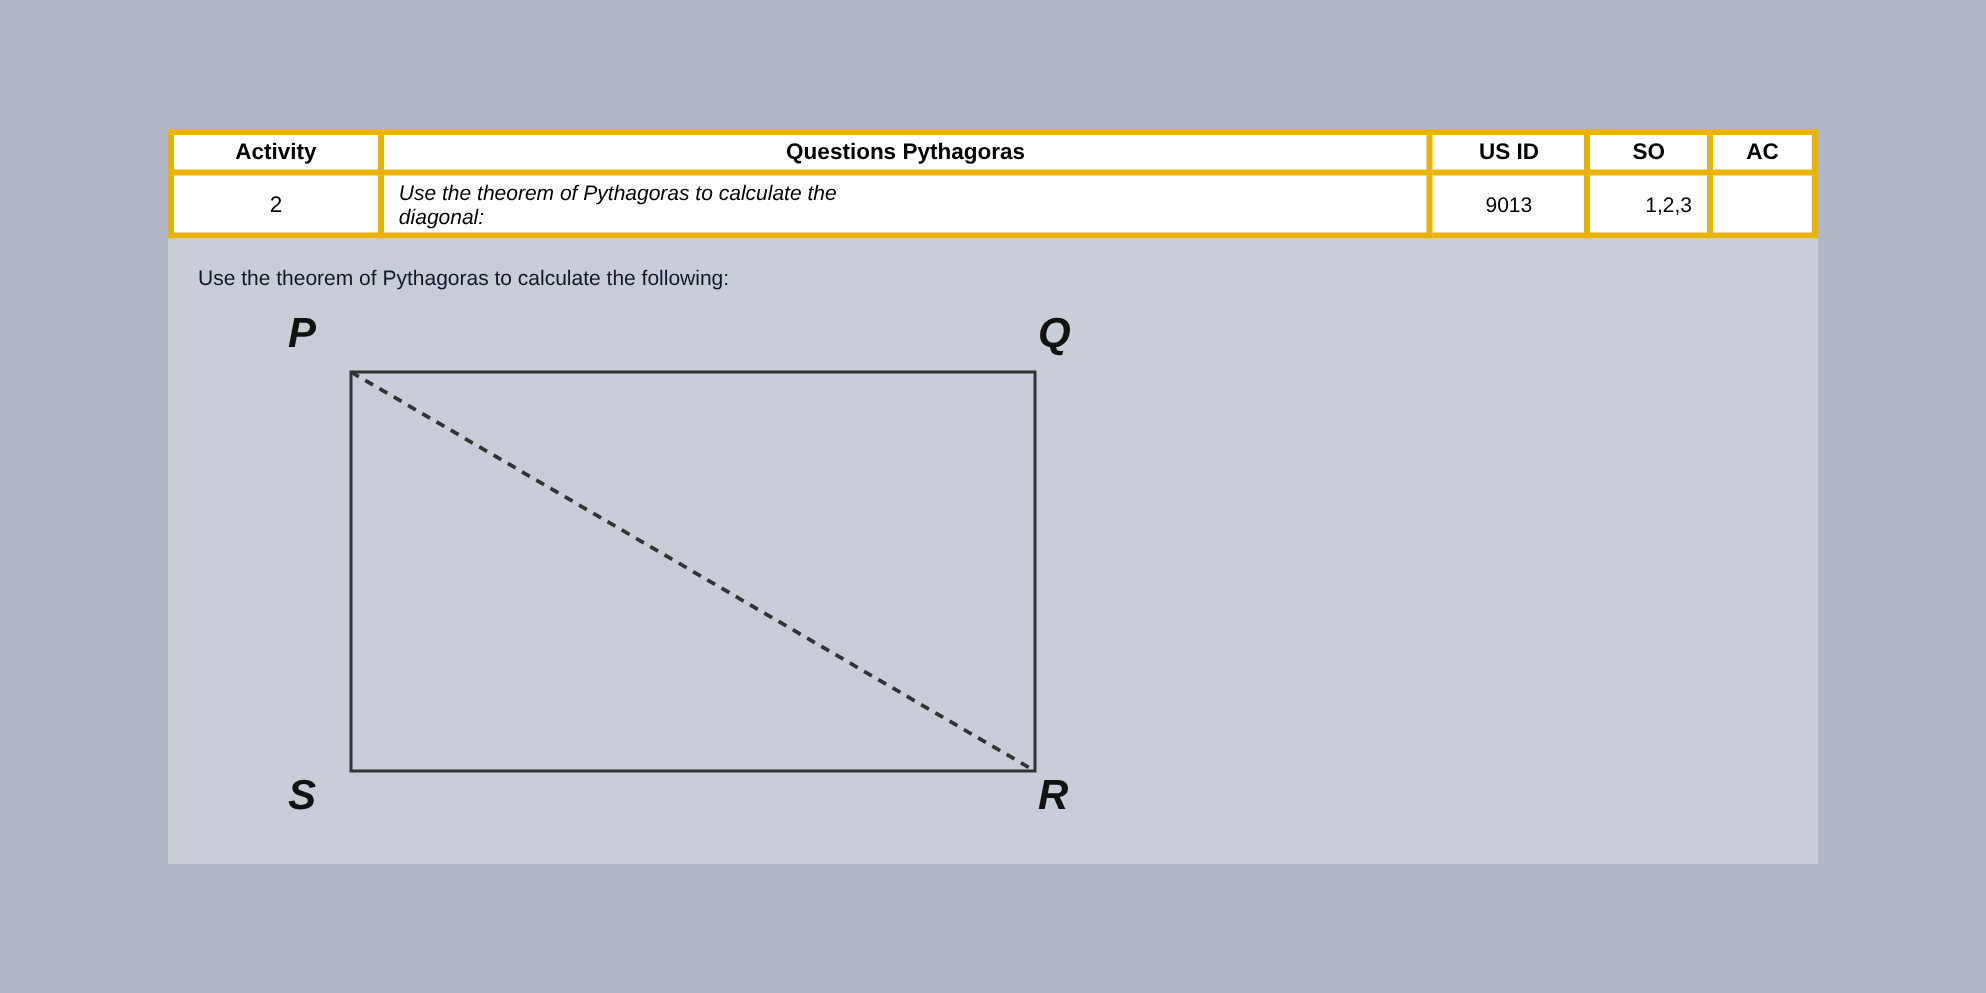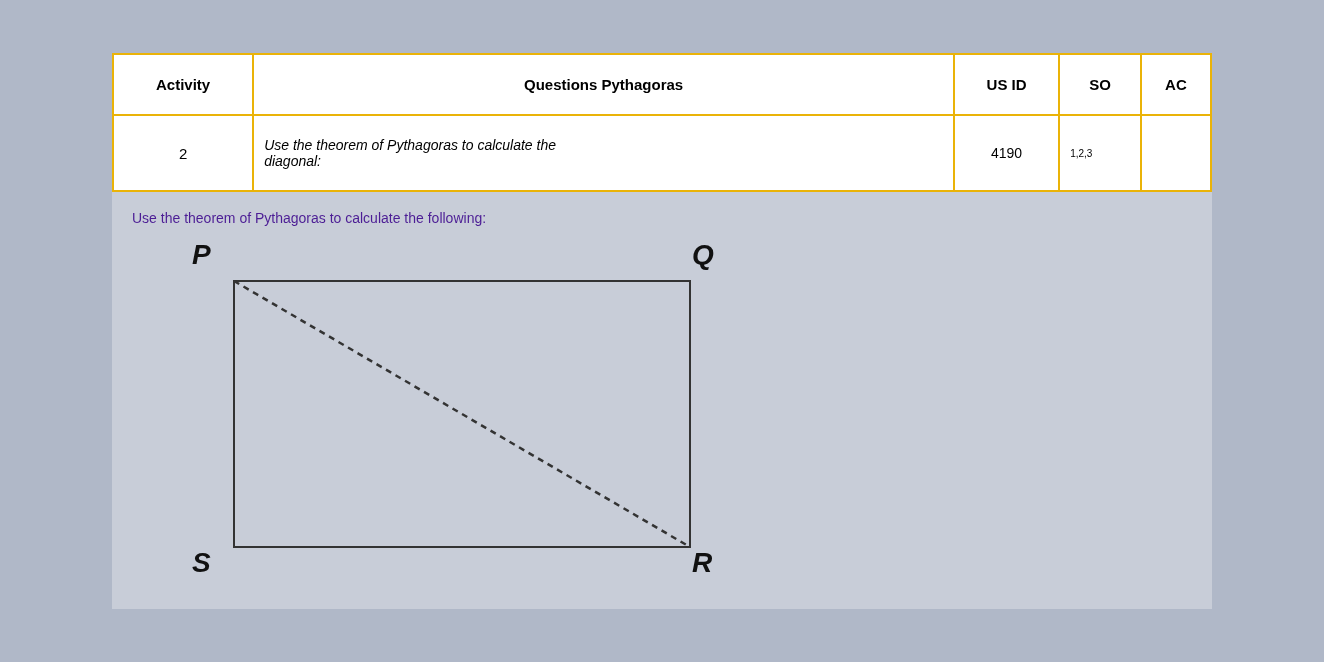--- a/index.html
+++ b/index.html
@@ -22,22 +22,22 @@
     }
 
     
     .header-table {
       width: 100%;
       border-collapse: collapse;
       background-color: #ffffff;
     }
 
     .header-table th, .header-table td {
-      border: 2px solid #eab308;
-      padding: 21px 10px;
+      border: 4px solid #eab308;
+      padding: 3px 10px;
       vertical-align: middle;
     }
 
     .header-table th {
       background-color: #ffffff;
       font-weight: bold;
       font-size: 15px;
       text-align: center;
     }
 
@@ -54,41 +54,41 @@
       font-style: italic;
     }
 
     .header-table td.usid-col {
       text-align: center;
       font-size: 14px;
       width: 90px;
     }
 
     .header-table td.so-col {
-      text-align: left;
-      font-size: 10px;
+      text-align: right;
+      font-size: 14px;
       width: 70px;
     }
 
     .header-table td.ac-col {
       text-align: center;
       font-size: 14px;
       width: 60px;
     }
 
     
     .content-area {
       background-color: #c8cdd8;
       padding: 16px 20px 30px 20px;
       position: relative;
     }
 
     .content-text {
       font-size: 14px;
-      color: #4c1d95;
+      color: #0f172a;
       line-height: 1.5;
       margin-bottom: 6px;
     }
 
     .content-text .title-line {
       font-size: 14px;
       margin-bottom: 4px;
     }
 
     .content-text p {
@@ -162,21 +162,21 @@
         <th>AC</th>
       </tr>
     </thead>
     <tbody>
       <tr>
         <td class="activity-col">2</td>
         <td class="description-col">
           <span>Use the theorem of Pythagoras to calculate the</span><br>
           <span>diagonal:</span>
         </td>
-        <td class="usid-col">4190</td>
+        <td class="usid-col">9013</td>
         <td class="so-col">1,2,3</td>
         <td class="ac-col"></td>
       </tr>
     </tbody>
   </table>
 
   <div class="content-area">
     <div class="content-text">
       <p class="title-line">Use the theorem of Pythagoras to calculate the following:</p>
     </div>

